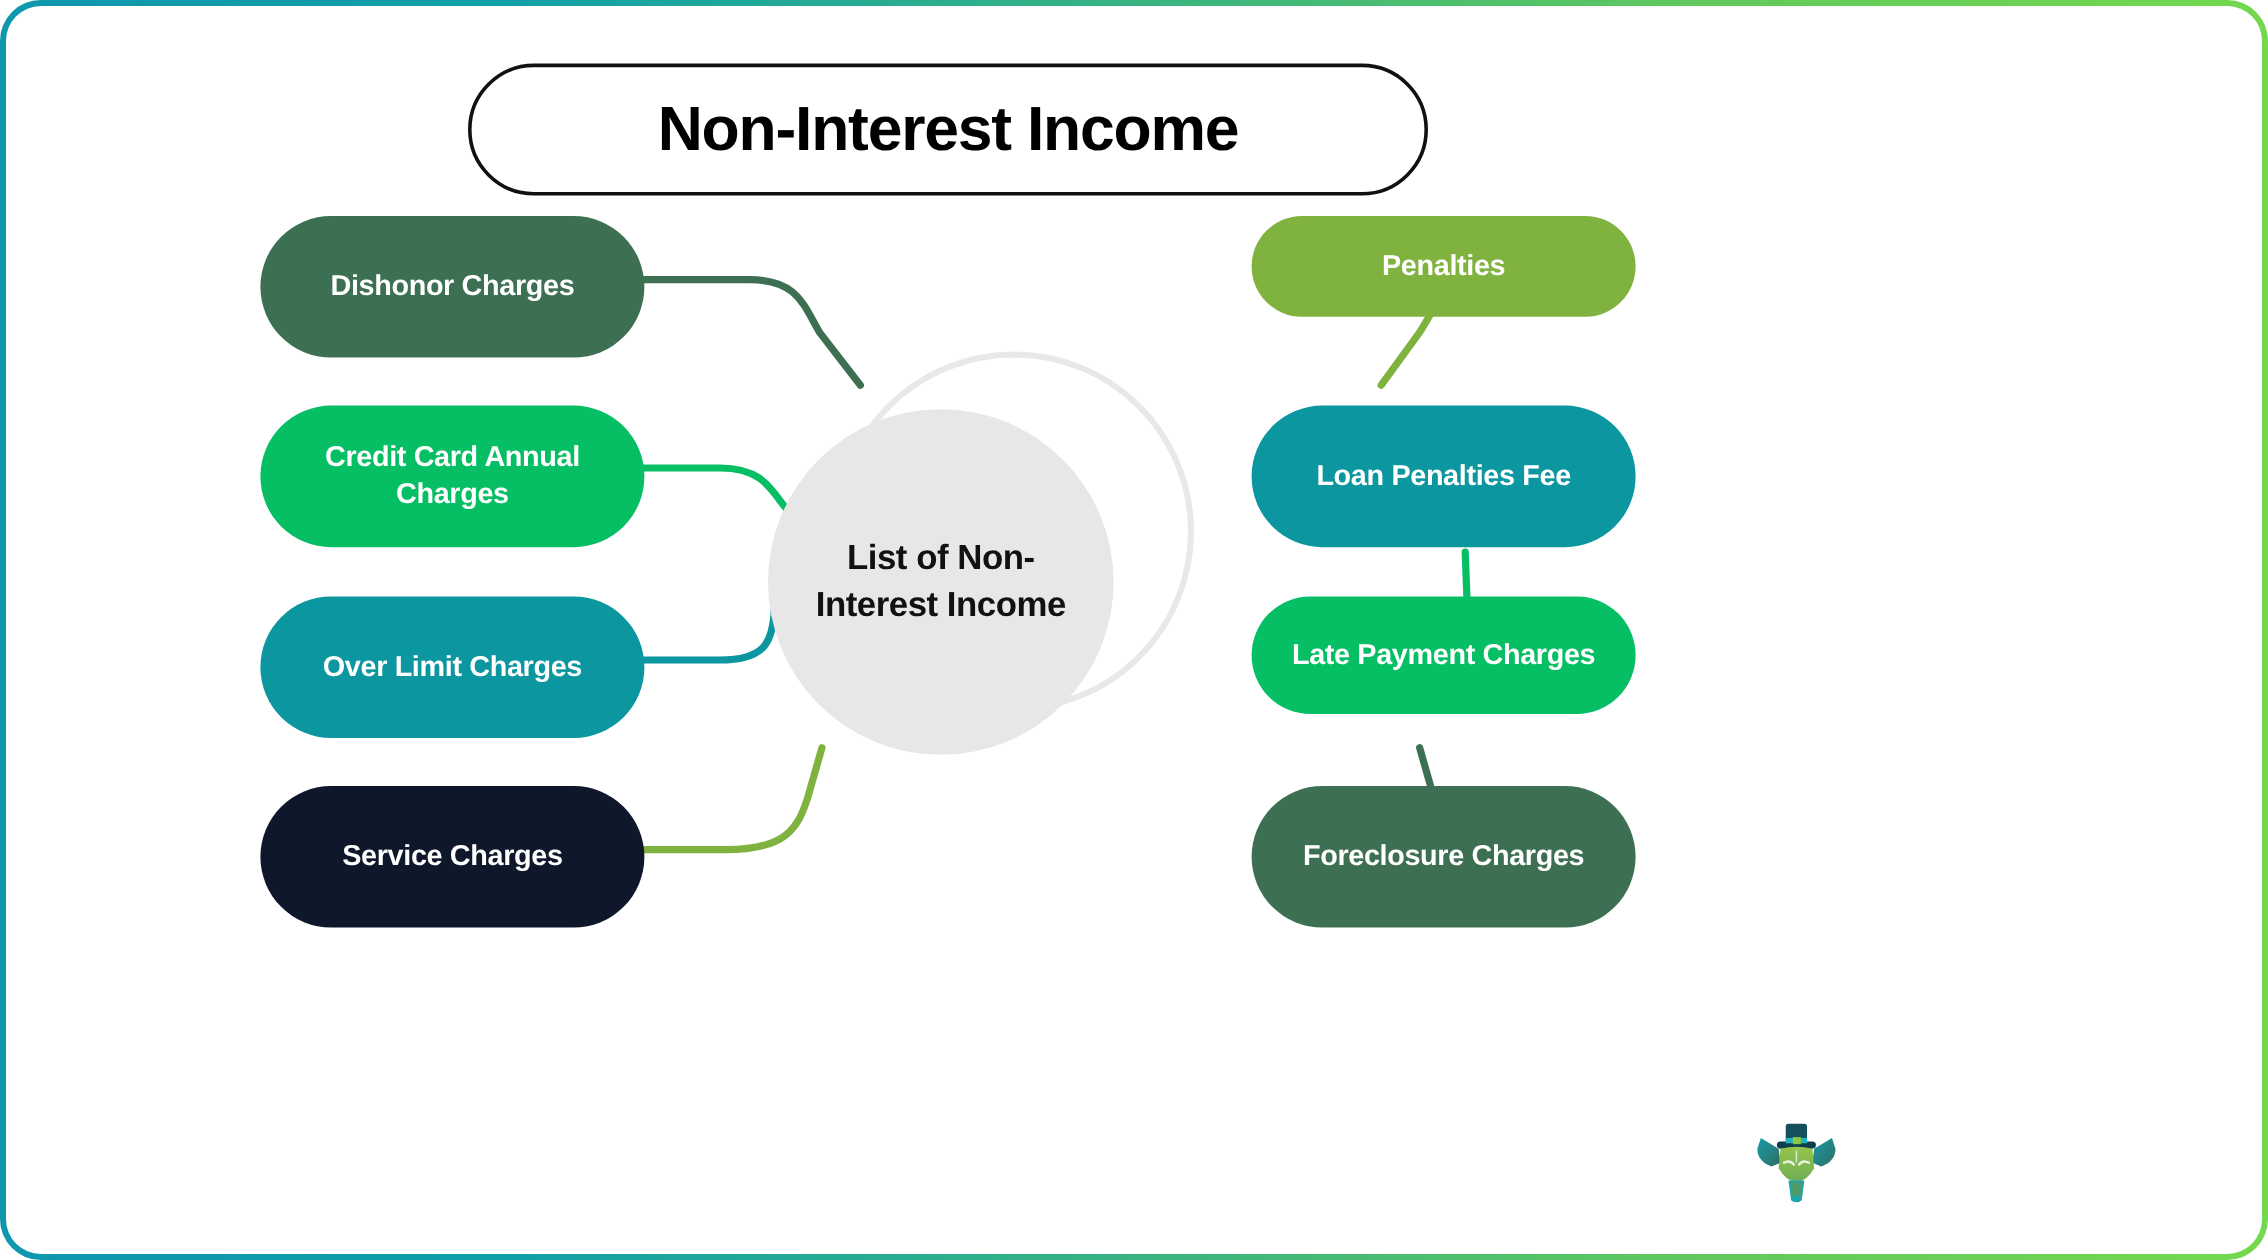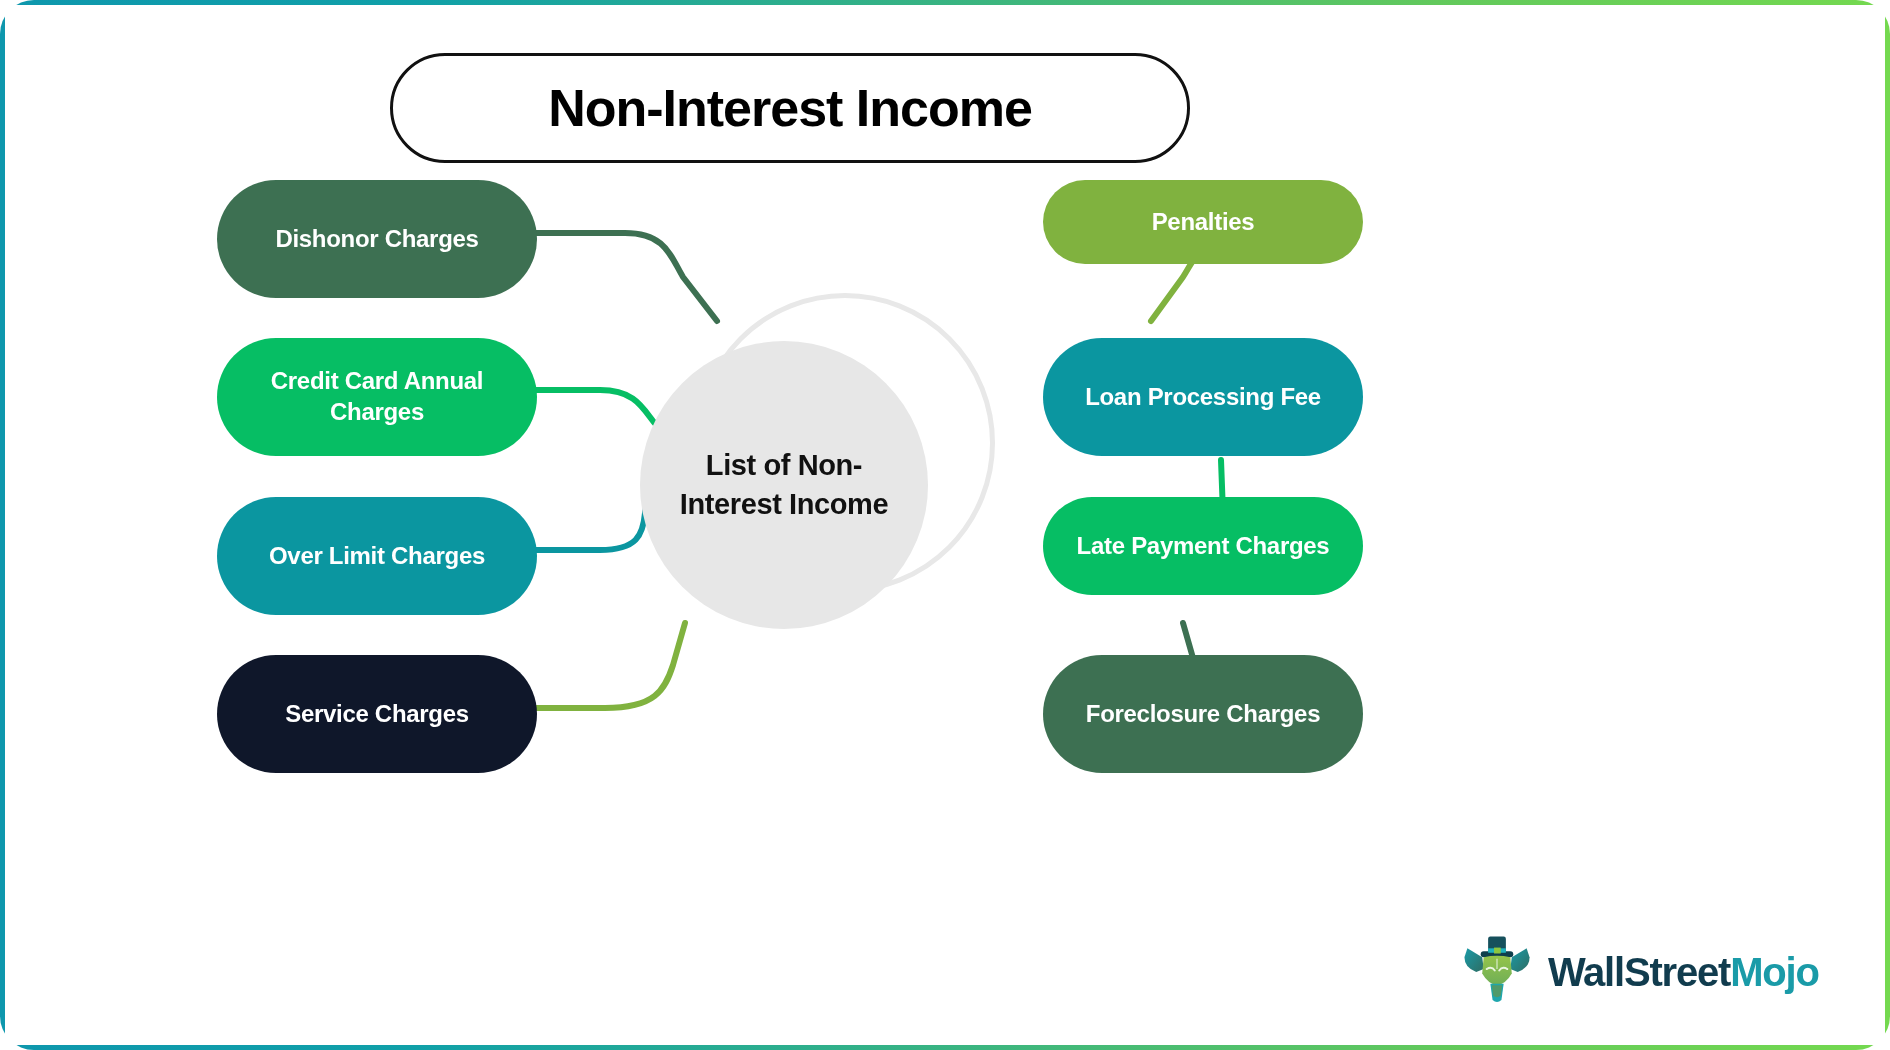--- a/index.html
+++ b/index.html
@@ -14,21 +14,21 @@
     box-sizing:border-box;
     background:#ffffff;
     border-radius:34px;
     padding:5px;
     background-image:linear-gradient(90deg,#0e97ad 0%,#10a0a8 22%,#3bb57f 52%,#62c95c 76%,#74d94f 100%);
   }
   #canvas{
     position:relative;
     width:100%;height:100%;
     background:#ffffff;
-    border-radius:3px;
+    border-radius:29px;
     overflow:hidden;
   }
 
   
   #title-pill{
     position:absolute;left:385px;top:48px;width:800px;height:110px;
     box-sizing:border-box;
     border:3px solid #111111;
     border-radius:58px;
     background:#ffffff;
@@ -134,21 +134,21 @@
       <span class="label">Over Limit Charges</span>
     </div>
     <div class="node" style="left:212px;top:650px;width:320px;height:118px;background:#0f172a;">
       <span class="label">Service Charges</span>
     </div>
 
     <div class="node" style="left:1038px;top:175px;width:320px;height:84px;background:#80b23f;">
       <span class="label">Penalties</span>
     </div>
     <div class="node" style="left:1038px;top:333px;width:320px;height:118px;background:#0b96a0;">
-      <span class="label">Loan Processing Fee</span>
+      <span class="label">Loan Penalties Fee</span>
     </div>
     <div class="node" style="left:1038px;top:492px;width:320px;height:98px;background:#06be64;">
       <span class="label">Late Payment Charges</span>
     </div>
     <div class="node" style="left:1038px;top:650px;width:320px;height:118px;background:#3d7052;">
       <span class="label">Foreclosure Charges</span>
     </div>
 
     <div id="logo">
       <svg id="logo-mark" viewBox="0 0 100 100">
@@ -173,17 +173,16 @@
 
         <path d="M32 30 Q50 26 68 30 L70 52 Q62 66 50 68 Q38 66 30 52 Z" fill="url(#headG)"></path>
 
         <path d="M36 46 Q43 42 47 48" stroke="#eaf5e0" stroke-width="2.6" fill="none" stroke-linecap="round"></path>
         <path d="M64 46 Q57 42 53 48" stroke="#eaf5e0" stroke-width="2.6" fill="none" stroke-linecap="round"></path>
         <line x1="50" y1="32" x2="50" y2="46" stroke="#dcecd0" stroke-width="1.6"></line>
 
         <path d="M41 66 L59 66 L56 88 Q50 93 44 88 Z" fill="#1fa6ad"></path>
         <path d="M43 68 L57 68 L55 82 Q50 86 45 82 Z" fill="#4f9a6a"></path>
       </svg>
-      <span id="logo-text"><span class="w">WallStreet</span><span class="m">Mojo</span></span>
     </div>
 
   </div>
 </div>
 
 </body></html>

